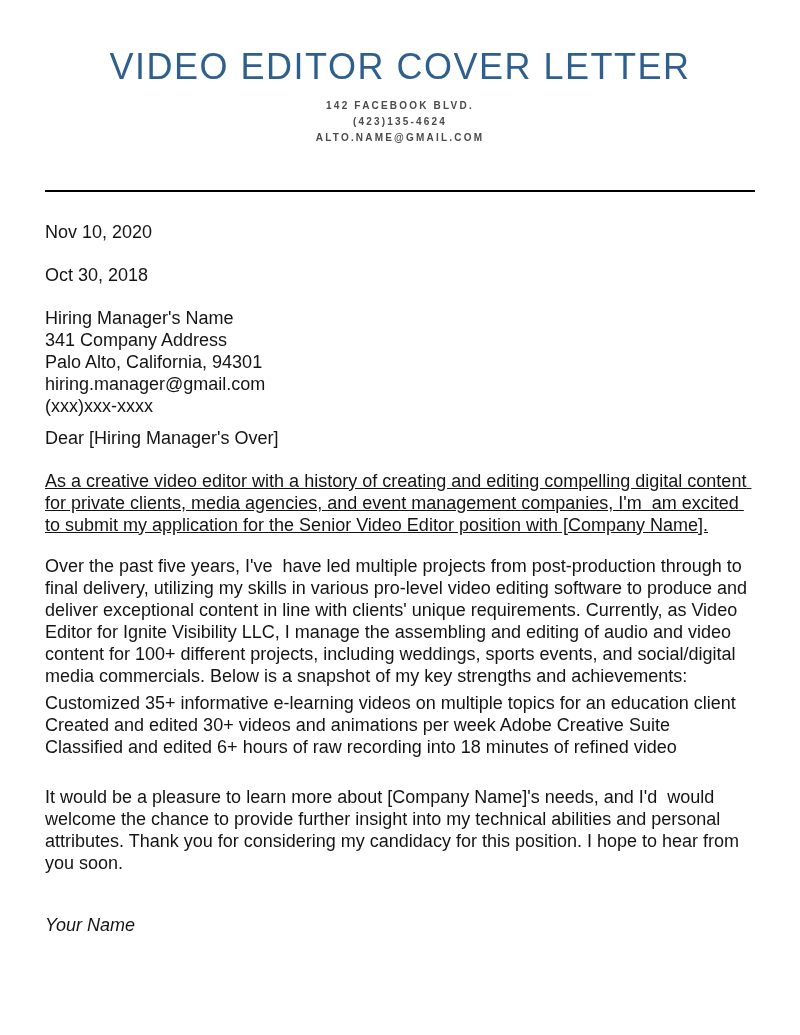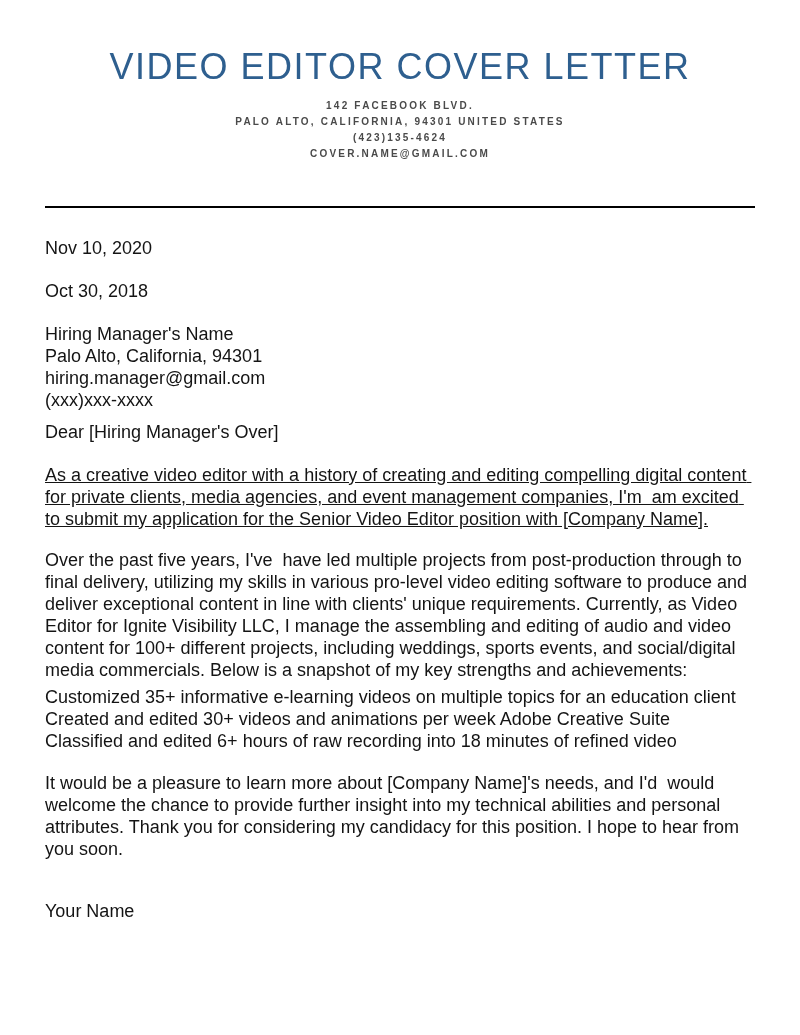--- a/index.html
+++ b/index.html
@@ -53,47 +53,47 @@
   .letter p, .letter .recipient div, .letter .achievements div {
     white-space: pre-wrap;
   }
   .date-1 { margin-top: 29px; }
   .date-2 { margin-top: 21px; }
   .recipient { margin-top: 21px; }
   .salutation { margin-top: 10px; }
   .para-1 { margin-top: 21px; text-decoration: underline; }
   .para-2 { margin-top: 19px; }
   .achievements { margin-top: 5px; }
-  .closing { margin-top: 20px; }
+  .closing { margin-top: 28px; }
   .signoff { margin-top: 37px; }
-  .signature { margin-top: 40px; }
+  .signature { margin-top: 40px; font-style: italic; }
 </style>
 </head>
 <body>
 
 <div class="page">
 
   <header class="letterhead">
     <h1 class="title">VIDEO EDITOR COVER LETTER</h1>
     <div class="contact">
       <div class="contact-line">142 FACEBOOK BLVD.</div>
-      <div class="contact-line">PALO ALTO, CALIFORNIA, 94301 UNITED STATES</div>
       <div class="contact-line">(423)135-4624</div>
-      <div class="contact-line">COVER.NAME@GMAIL.COM</div>
+      <div class="contact-line">ALTO.NAME@GMAIL.COM</div>
     </div>
   </header>
 
   <div class="divider"></div>
 
   <main class="letter">
     <p class="date date-1">Nov 10, 2020</p>
     <p class="date date-2">Oct 30, 2018</p>
 
     <div class="recipient">
       <div>Hiring Manager's Name</div>
+      <div>341 Company Address</div>
       <div>Palo Alto, California, 94301</div>
       <div>hiring.manager@gmail.com</div>
       <div>(xxx)xxx-xxxx</div>
     </div>
 
     <p class="salutation">Dear [Hiring Manager's Over]</p>
 
     <p class="para para-1">As a creative video editor with a history of creating and editing compelling digital content for private clients, media agencies, and event management companies, I'm  am excited to submit my application for the Senior Video Editor position with [Company Name].</p>
     <p class="para para-2">Over the past five years, I've  have led multiple projects from post-production through to final delivery, utilizing my skills in various pro-level video editing software to produce and deliver exceptional content in line with clients' unique requirements. Currently, as Video Editor for Ignite Visibility LLC, I manage the assembling and editing of audio and video content for 100+ different projects, including weddings, sports events, and social/digital media commercials. Below is a snapshot of my key strengths and achievements:</p>
 

